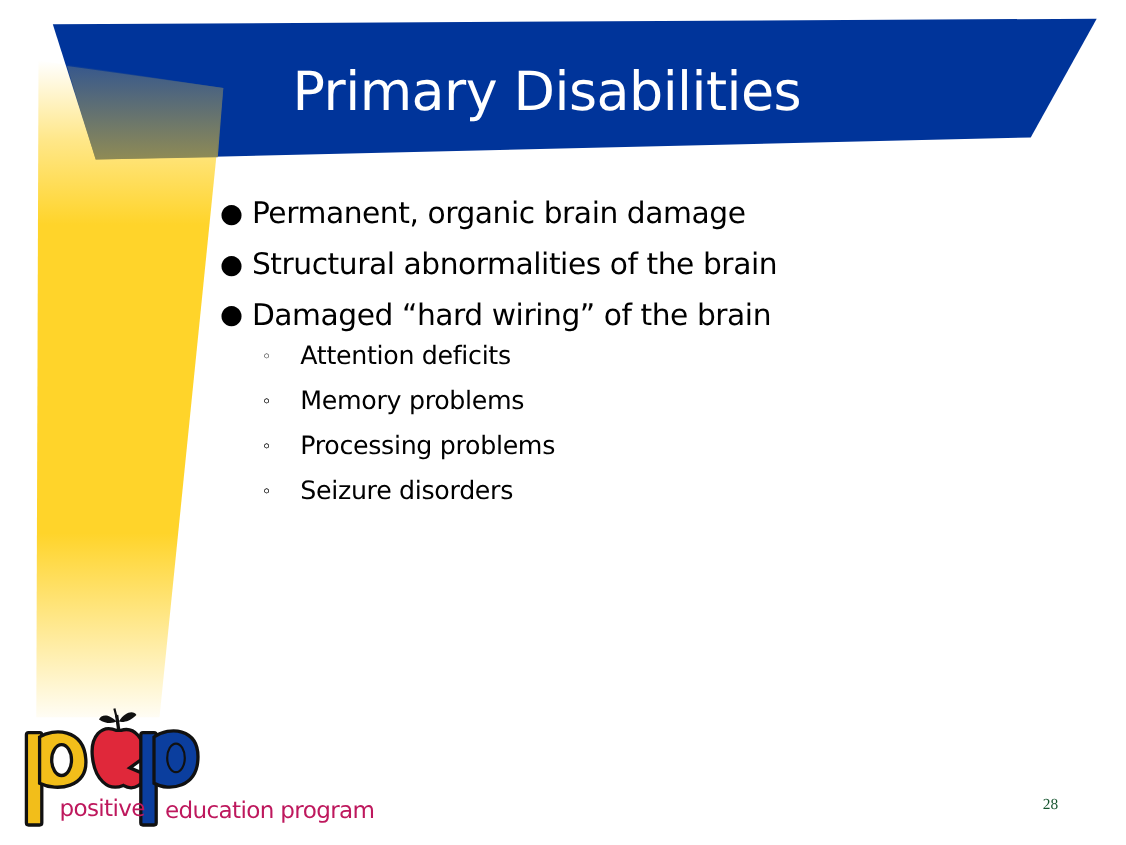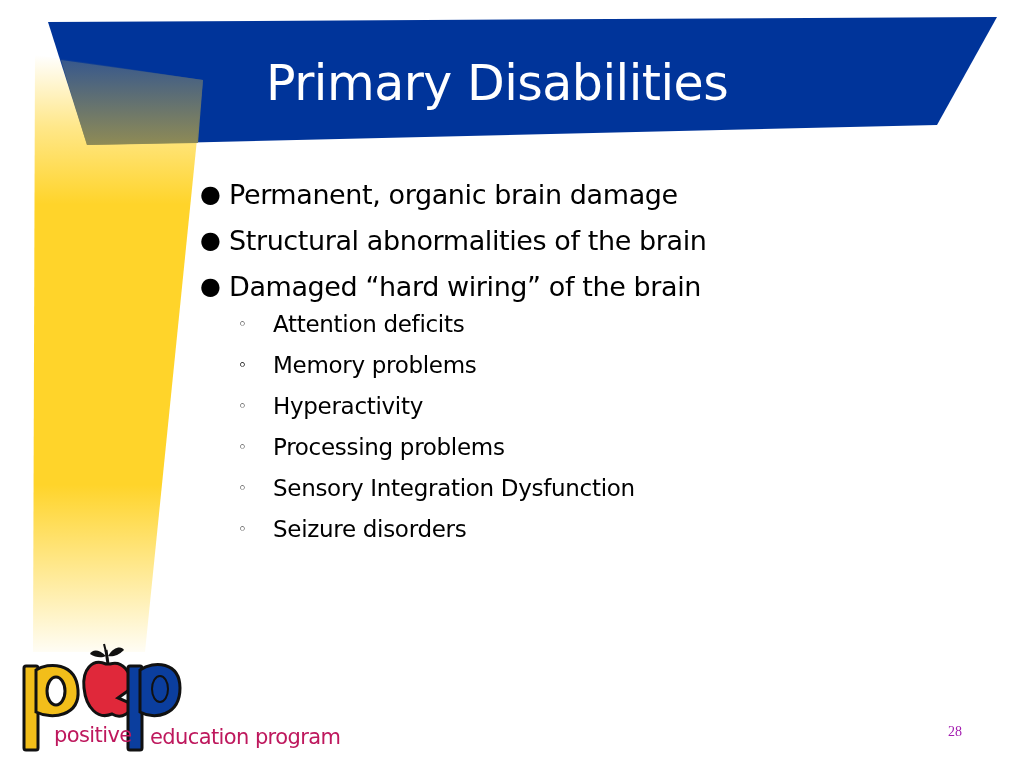--- a/index.html
+++ b/index.html
@@ -84,21 +84,21 @@
       display: block;
       width: 640px;
       margin-left: 13px;
     }
     .page-number {
       position: absolute;
       left: 948px;
       top: 724px;
       font-family: "Liberation Serif", "DejaVu Serif", serif;
       font-size: 14px;
-      color: #a21caf;
+      color: #14532d;
     }
     .logo {
       position: absolute;
       left: 18px;
       top: 640px;
       width: 360px;
       height: 118px;
     }
     .logo-text {
       position: absolute;
@@ -162,29 +162,27 @@
         </li>
         <li class="l2">
           <span class="bullet">◦</span>
         </li>
         <li class="l2">
           <span class="bullet">◦</span>
           <span class="text">Memory problems</span>
         </li>
         <li class="l2">
           <span class="bullet">◦</span>
-          <span class="text">Hyperactivity</span>
         </li>
         <li class="l2">
           <span class="bullet">◦</span>
           <span class="text">Processing problems</span>
         </li>
         <li class="l2">
           <span class="bullet">◦</span>
-          <span class="text">Sensory Integration Dysfunction</span>
         </li>
         <li class="l2">
           <span class="bullet">◦</span>
           <span class="text">Seizure disorders</span>
         </li>
       </ul>
     </li>
   </ul>
 
   <div class="logo">

